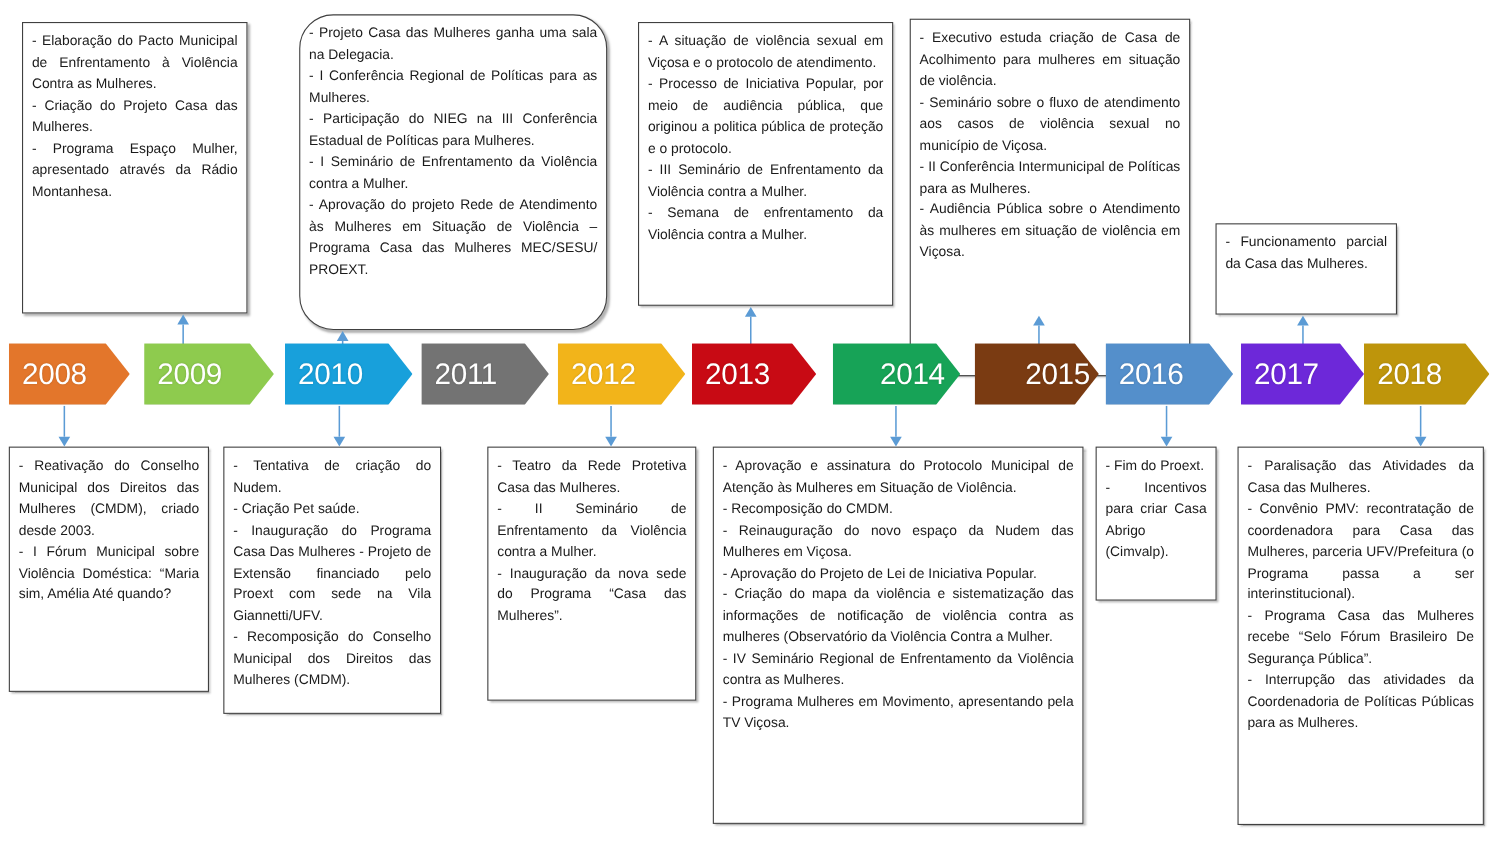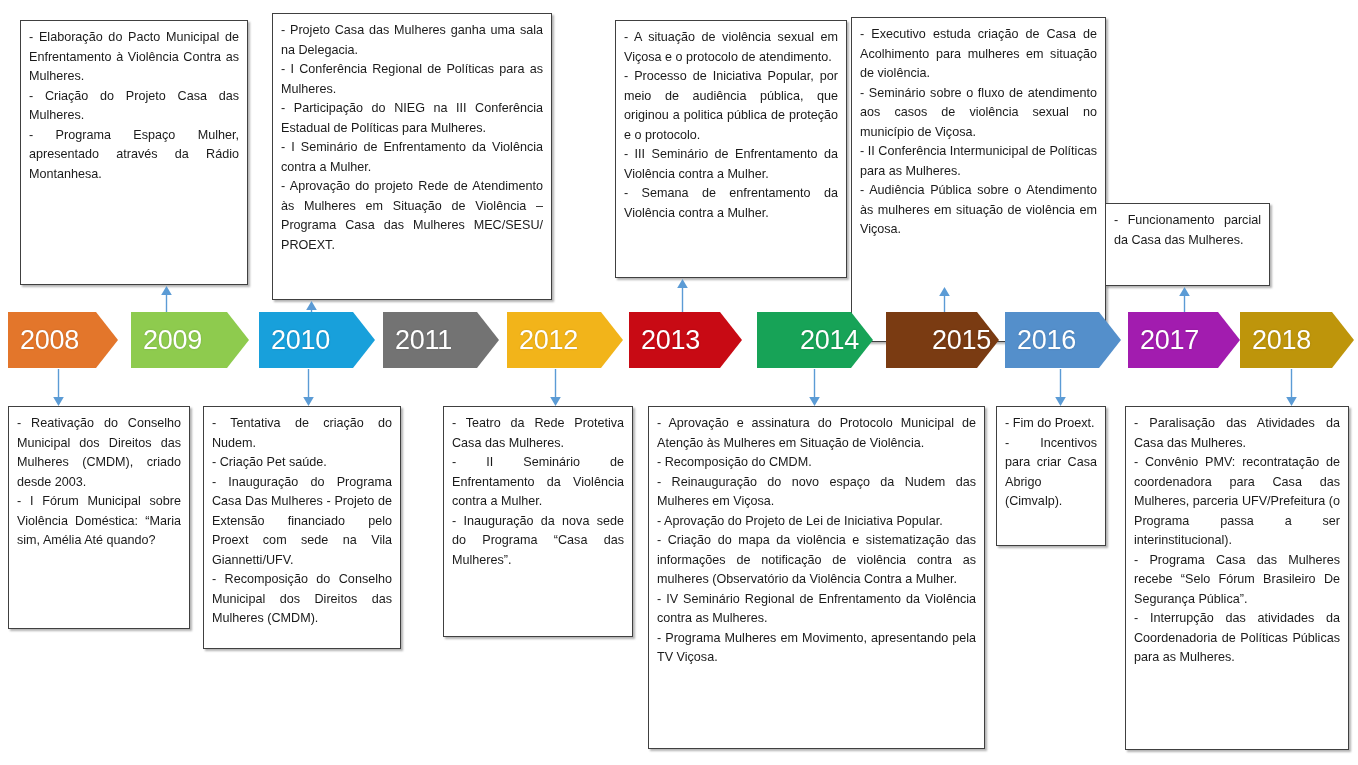--- a/index.html
+++ b/index.html
@@ -68,39 +68,39 @@
     position: absolute;
     width: 13px;
   }
   .conn svg { display: block; overflow: visible; }
 </style>
 </head>
 <body>
 
 <div id="canvas">
   <div id="boxes-above-layer">
-      <div class="tbox" style="left: 20px; top: 20px; width: 228px; height: 265px;">
+      <div class="tbox" style="left: 20px; top: 20px; width: 205px; height: 265px;">
         <p>-   Elaboração   do   Pacto Municipal                        de Enfrentamento                       à Violência    Contra    as Mulheres.</p>
         <p>- Criação do Projeto Casa das Mulheres.</p>
         <p>-     Programa     Espaço Mulher,      apresentado através     da     Rádio Montanhesa.</p>
       </div>
-      <div class="tbox" style="left: 272px; top: 13px; width: 280px; height: 287px;">
+      <div class="tbox" style="left: 272px; top: 13px; width: 280px; height: 287px; border-radius: 31px;">
         <p>- Projeto Casa das Mulheres ganha uma sala na Delegacia.</p>
         <p>- I Conferência Regional de Políticas para as Mulheres.</p>
         <p>-    Participação   do   NIEG   na   III Conferência Estadual de Políticas para Mulheres.</p>
         <p>- I Seminário de Enfrentamento da Violência contra a Mulher.</p>
         <p>-   Aprovação   do   projeto   Rede   de Atendimento às Mulheres em Situação de  Violência  –  Programa  Casa  das Mulheres MEC/SESU/ PROEXT.</p>
       </div>
-      <div class="tbox" style="left: 580px; top: 20px; width: 232px; height: 258px; margin-left: 35px;">
+      <div class="tbox" style="left: 580px; top: 20px; width: 232px; height: 258px;">
         <p>- A situação de violência sexual em  Viçosa  e  o  protocolo  de atendimento.</p>
         <p>- Processo de Iniciativa Popular, por  meio  de  audiência  pública, que originou a politica pública de proteção e o protocolo.</p>
         <p>-      III      Seminário      de Enfrentamento   da   Violência contra a Mulher.</p>
         <p>- Semana de enfrentamento da Violência contra a Mulher.</p>
       </div>
-      <div class="tbox" style="left: 827px; top: 17px; width: 255px; height: 325px; margin-left: 24px;">
+      <div class="tbox" style="left: 827px; top: 17px; width: 255px; height: 325px;">
         <p>- Executivo estuda criação de Casa de  Acolhimento  para  mulheres  em situação de violência.</p>
         <p>-   Seminário   sobre   o   fluxo   de atendimento      aos      casos      de violência  sexual  no  município  de Viçosa.</p>
         <p>- II Conferência Intermunicipal de Políticas para as Mulheres.</p>
         <p>-   Audiência   Pública   sobre   o Atendimento    às    mulheres    em situação de violência em Viçosa.</p>
       </div>
       <div class="tbox" style="left: 1105px; top: 203px; width: 165px; height: 83px;">
         <p>-      Funcionamento parcial  da  Casa  das Mulheres.</p>
       </div>
     </div>
   <div id="boxes-below-layer">
@@ -228,20 +228,20 @@
       </div>
       <div class="chev" style="left: 757px; width: 116px; background: rgb(23, 163, 87); padding-left: 31px;">
         <span class="yr">2014</span>
       </div>
       <div class="chev" style="left: 886px; width: 113px; background: rgb(122, 59, 18); padding-left: 34px;">
         <span class="yr">2015</span>
       </div>
       <div class="chev" style="left: 1005px; width: 116px; background: rgb(84, 143, 203);">
         <span class="yr">2016</span>
       </div>
-      <div class="chev" style="left: 1128px; width: 112px; background: #a21caf;">
+      <div class="chev" style="left: 1128px; width: 112px; background: #6d28d9;">
         <span class="yr">2017</span>
       </div>
       <div class="chev" style="left: 1240px; width: 114px; background: rgb(190, 149, 11);">
         <span class="yr">2018</span>
       </div>
     </div>
 </div>
 
 </body></html>

